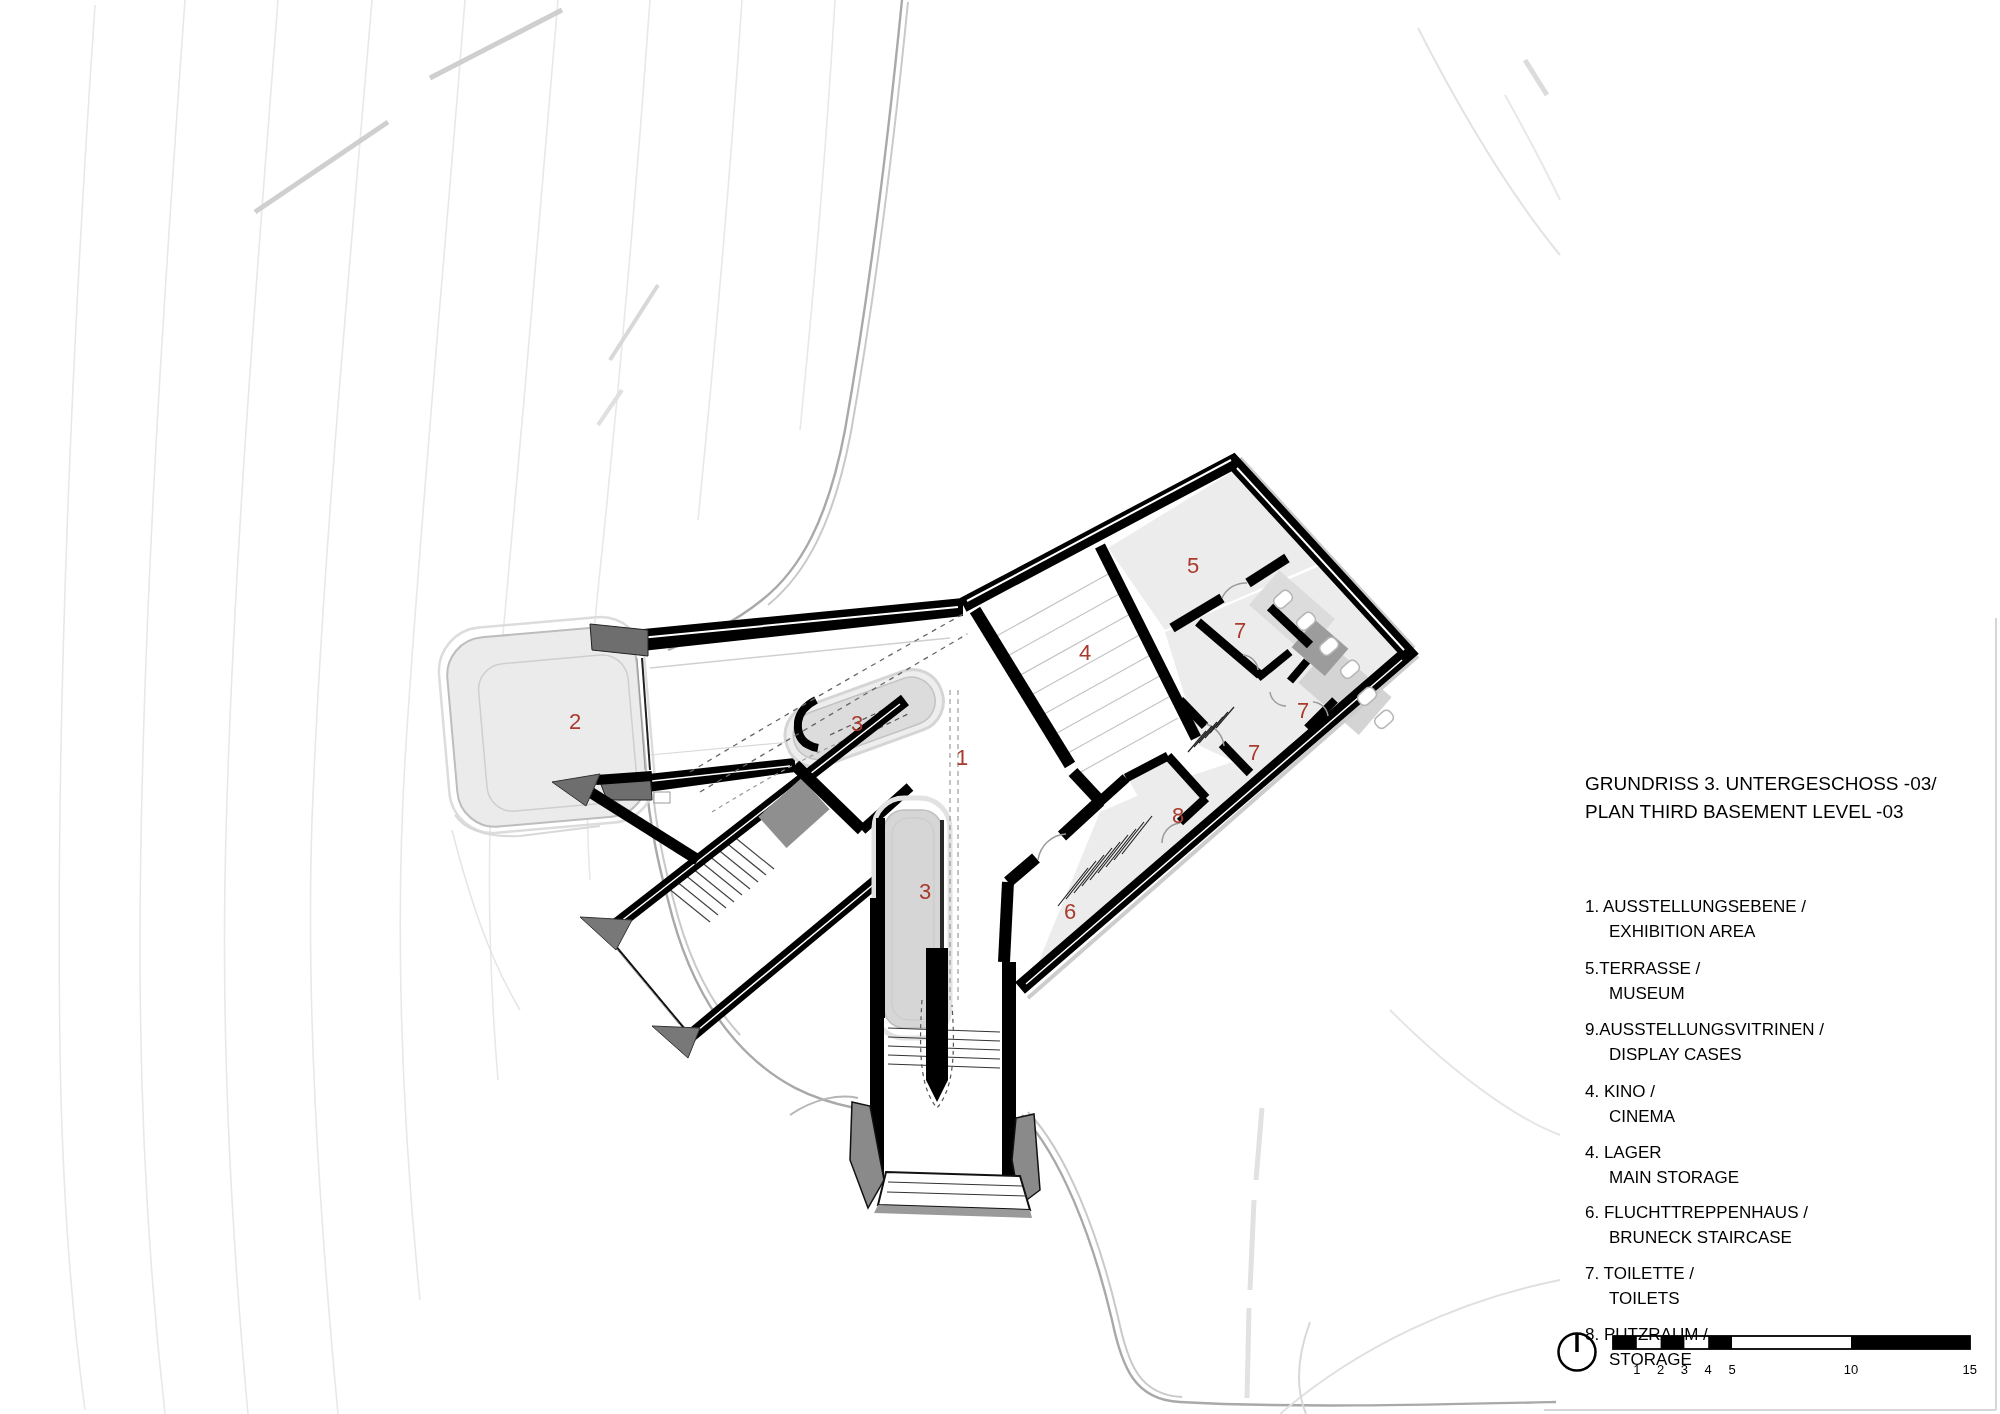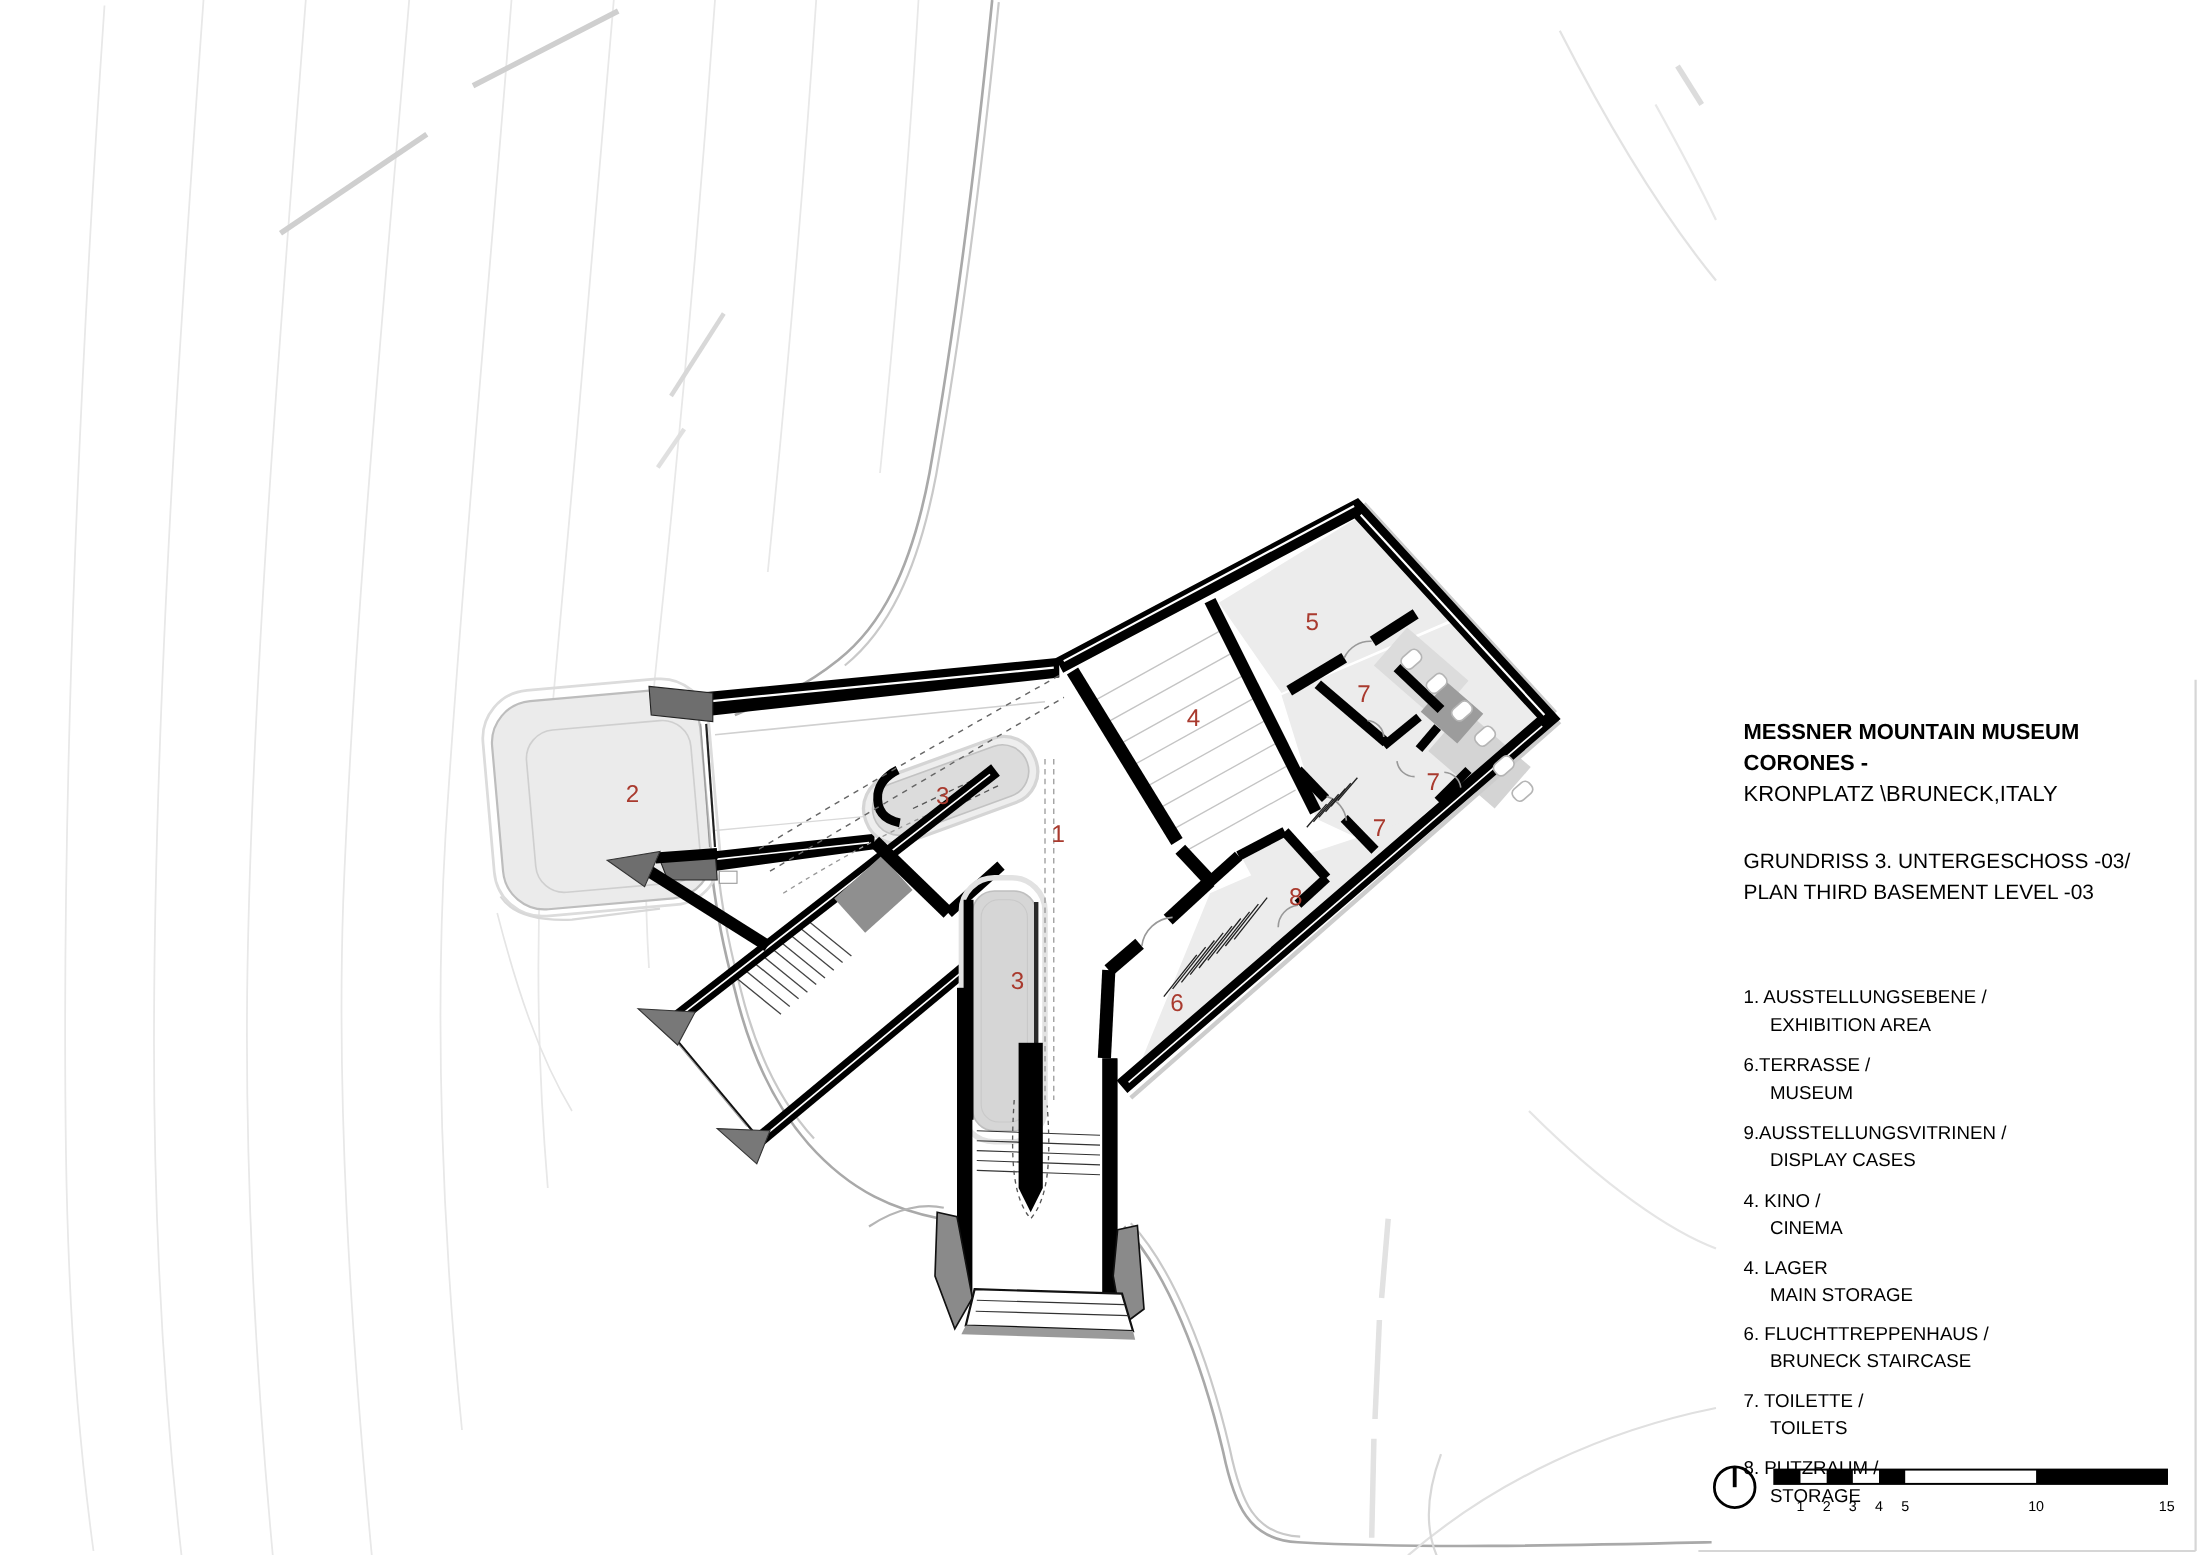--- a/index.html
+++ b/index.html
@@ -292,37 +292,32 @@
     <text class="ticklab" x="1851" y="1374" text-anchor="middle">10</text>
     <text class="ticklab" x="1969.8" y="1374" text-anchor="middle">15</text>
   </g>
 
   <g>
     <line x1="1996" y1="618" x2="1996" y2="1410" stroke="#d6d6d6" stroke-width="2"></line>
     <line x1="1544" y1="1410" x2="1996" y2="1410" stroke="#d6d6d6" stroke-width="2"></line>
   </g>
 </svg>
 
-<div class="titleblock">
-  <div class="t-bold">MESSNER MOUNTAIN MUSEUM</div>
-  <div class="t-bold">CORONES -</div>
-  <div>KRONPLATZ \BRUNECK,ITALY</div>
-</div>
 <div class="subtitle">
   <div>GRUNDRISS 3. UNTERGESCHOSS -03/</div>
   <div>PLAN THIRD BASEMENT LEVEL -03</div>
 </div>
 
 <div>
   <div class="legend-item" style="top:846px">
     <span class="l1">1. AUSSTELLUNGSEBENE /</span>
     <span class="l2">EXHIBITION AREA</span>
   </div>
   <div class="legend-item" style="top:908px">
-    <span class="l1">6.TERRASSE /</span>
+    <span class="l1">5.TERRASSE /</span>
     <span class="l2">MUSEUM</span>
   </div>
   <div class="legend-item" style="top:969px">
     <span class="l1">9.AUSSTELLUNGSVITRINEN /</span>
     <span class="l2">DISPLAY CASES</span>
   </div>
   <div class="legend-item" style="top:1031px">
     <span class="l1">4. KINO /</span>
     <span class="l2">CINEMA</span>
   </div>

